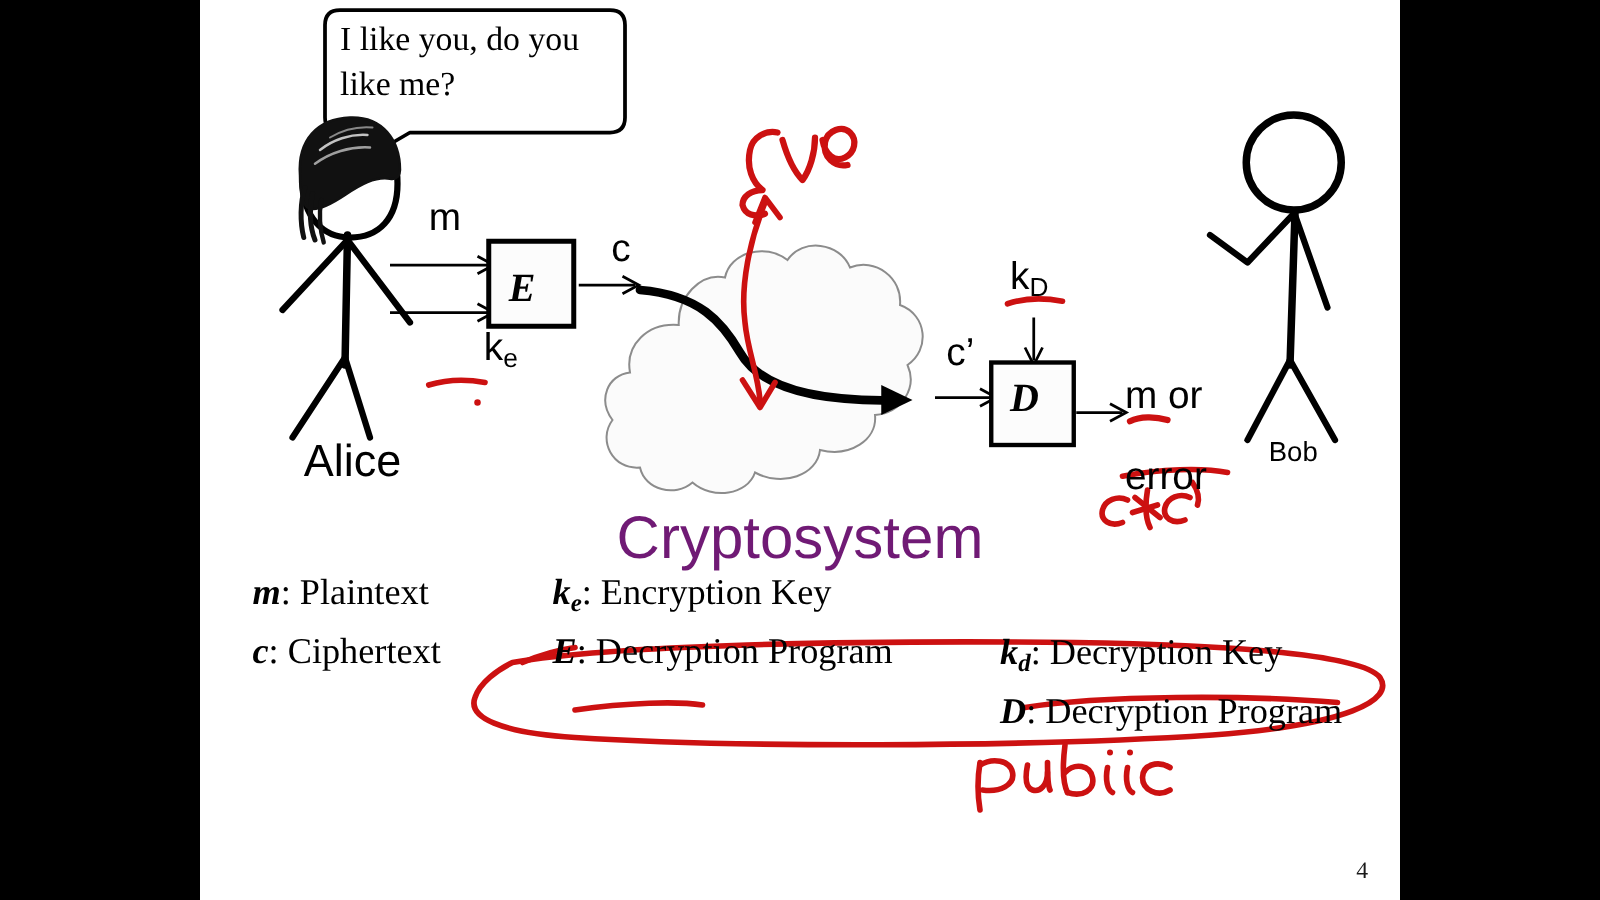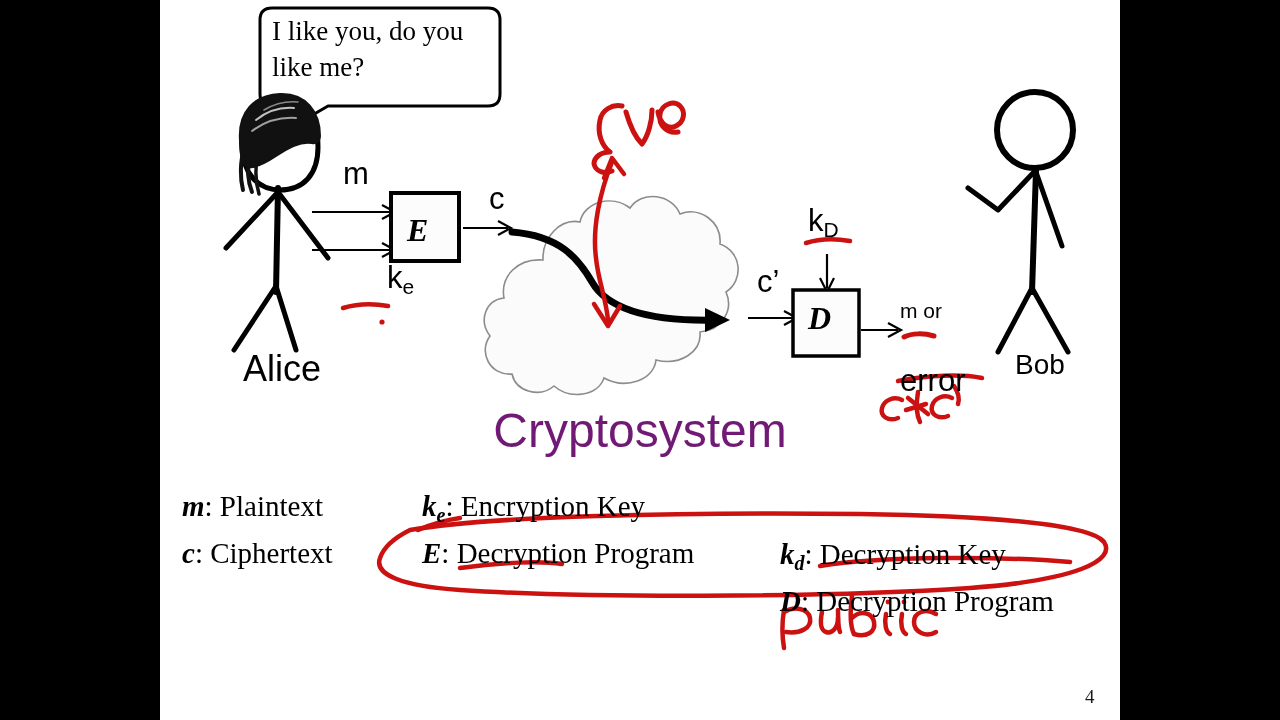--- a/index.html
+++ b/index.html
@@ -71,25 +71,25 @@
   }
 
   
   #label-m   { left: 183px; top: 158px; font-size: 31px; }
   #label-ke  { left: 200px; top: 262px; font-size: 31px; margin-left: 27px; }
   #label-ke .sub { font-size: 21px; vertical-align: -0.28em; }
   #label-c   { left: 329px; top: 183px; font-size: 31px; }
   #label-cp  { left: 597px; top: 266px; font-size: 31px; }
   #label-kD  { left: 648px; top: 205px; font-size: 31px; }
   #label-kD .sub { font-size: 21px; vertical-align: -0.28em; }
-  #label-mor   { left: 740px; top: 300px; font-size: 21px; }
+  #label-mor   { left: 740px; top: 300px; font-size: 31px; }
   #label-error { left: 740px; top: 365px; font-size: 31px; }
 
   #label-alice { left: 83px;  top: 351px; font-size: 36px; }
-  #label-bob   { left: 855px; top: 351px; font-size: 28px; }
+  #label-bob   { left: 855px; top: 351px; font-size: 22px; }
 
   
   .boxletter {
     position: absolute;
     font-family: "Liberation Serif", serif;
     font-weight: bold;
     font-style: italic;
     font-size: 32px;
     color: #000000;
   }
@@ -106,25 +106,26 @@
     font-family: "Liberation Sans", sans-serif;
     font-size: 48px;
     color: #701a75;
     letter-spacing: 0px;
   }
 
   
   #legend {
     position: absolute;
     left: 0;
-    top: 490px;
+    top: 458px;
     width: 828px;
     font-family: "Liberation Serif", serif;
     font-size: 29px;
     color: #000000;
+    padding-left: 20px;
   }
   .legend-row {
     position: relative;
     height: 47px;
   }
   .legend-cell {
     position: absolute;
     white-space: nowrap;
   }
   .legend-cell .sym {

